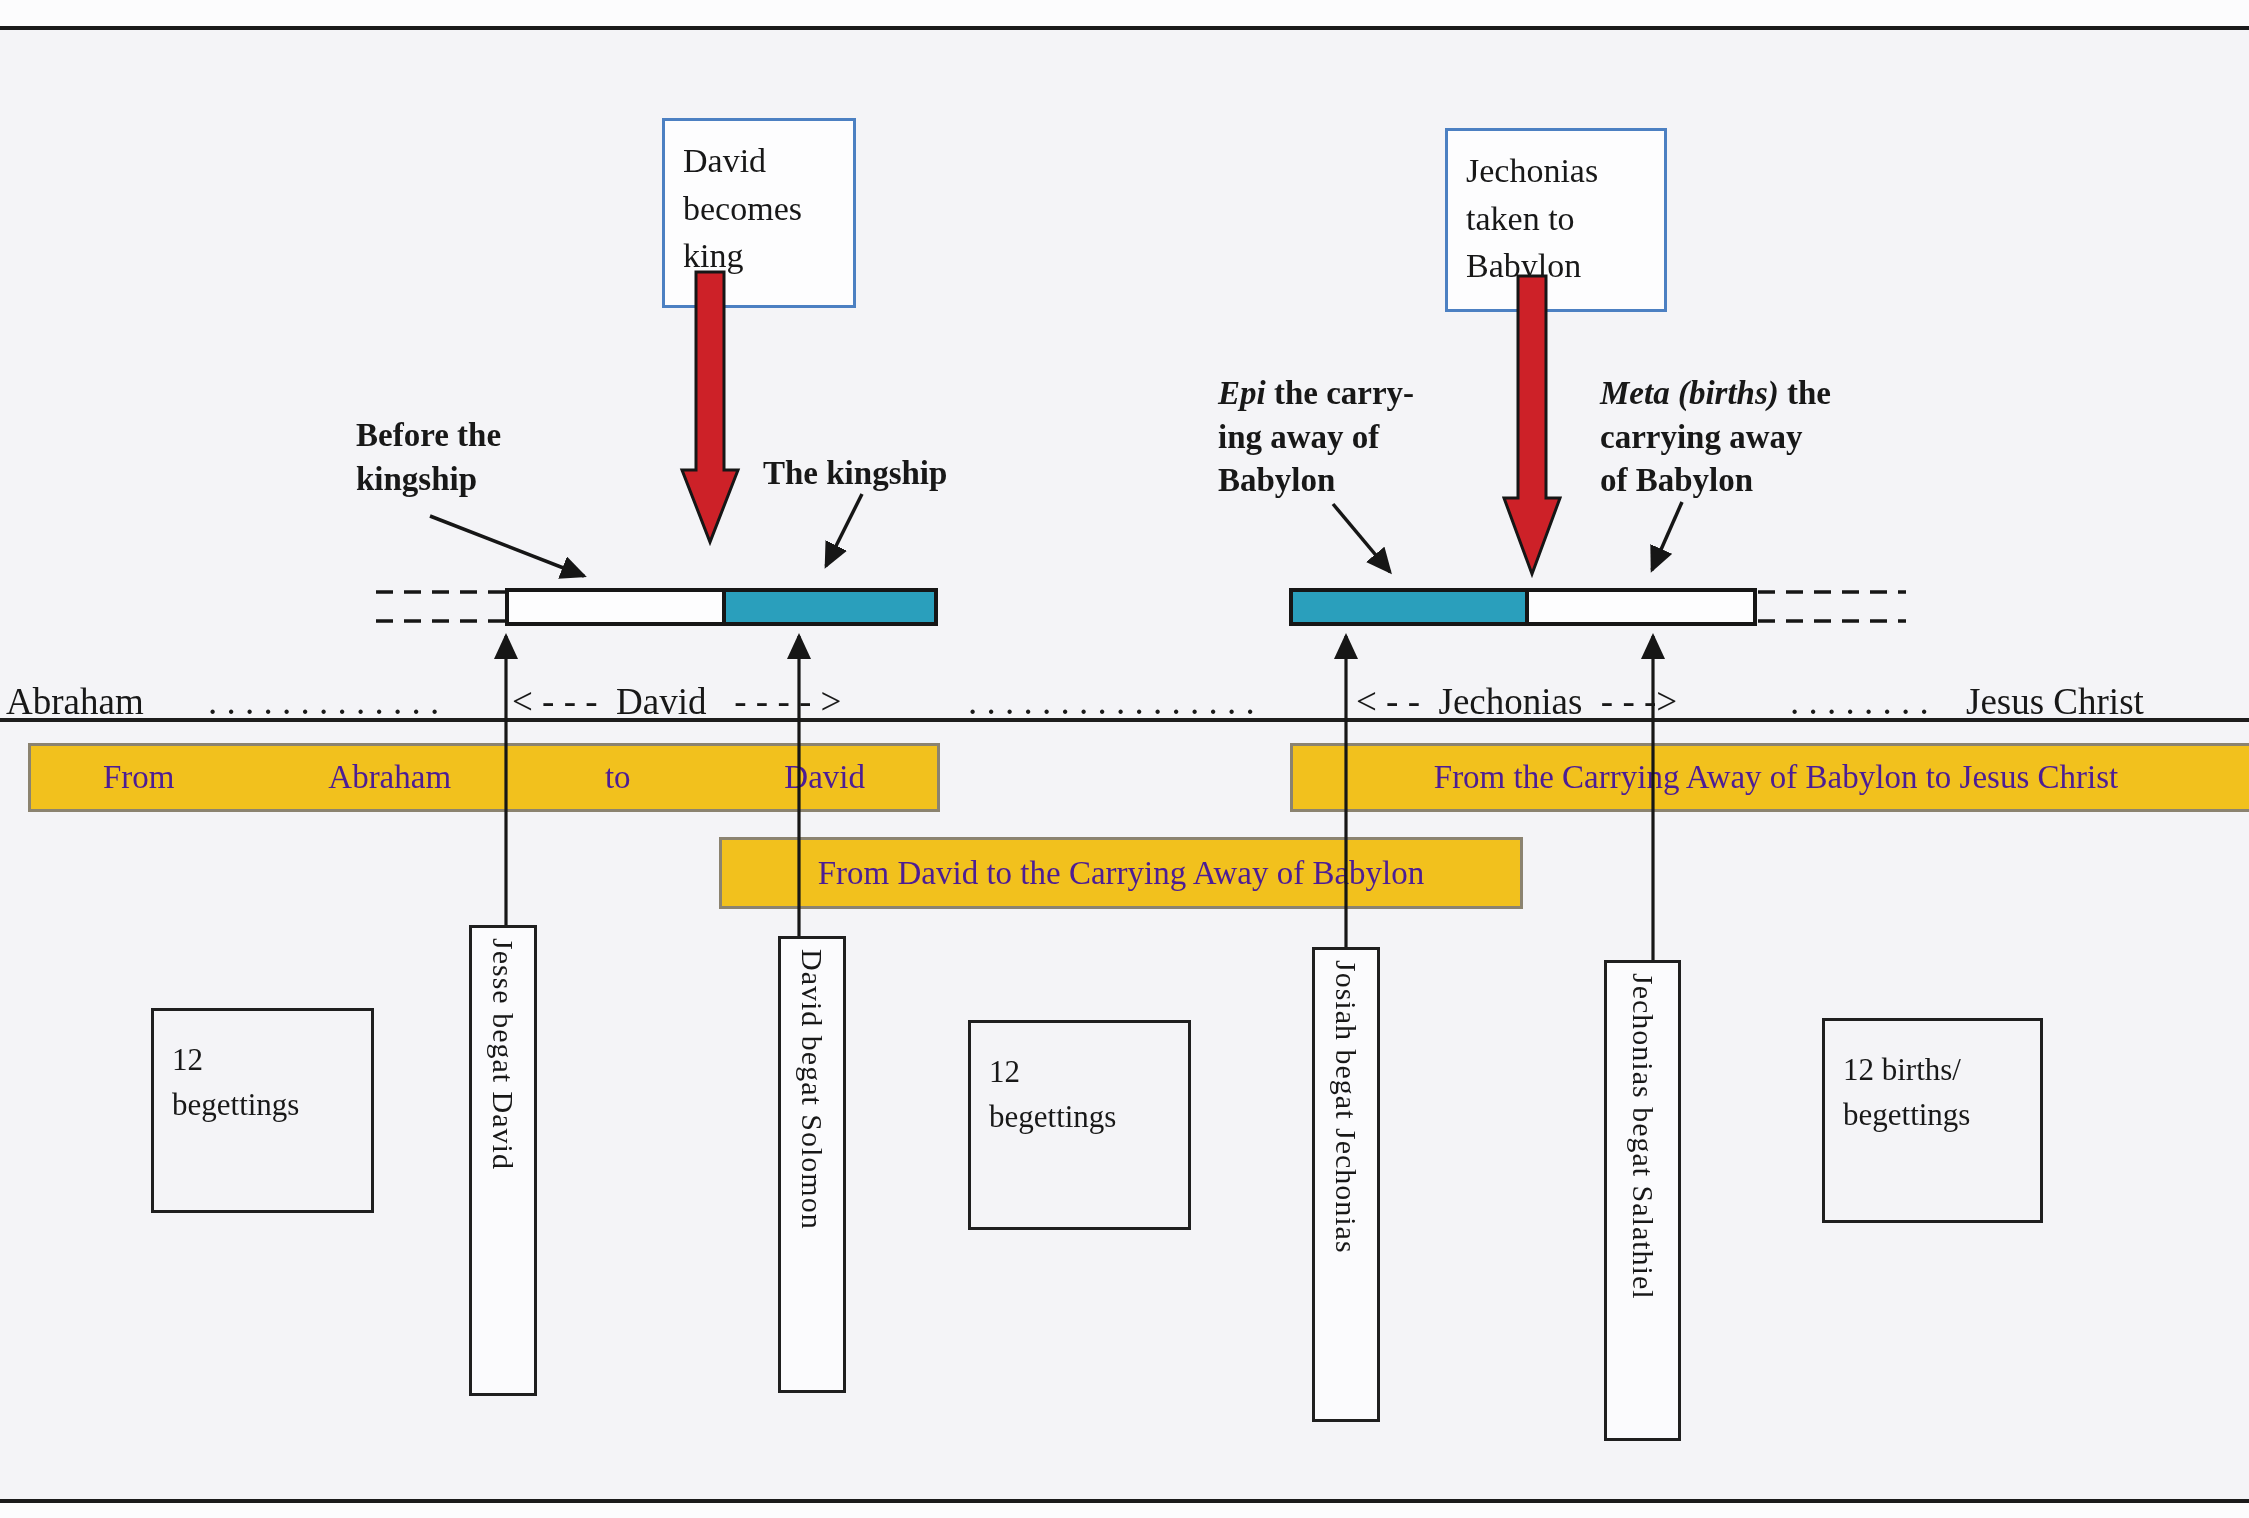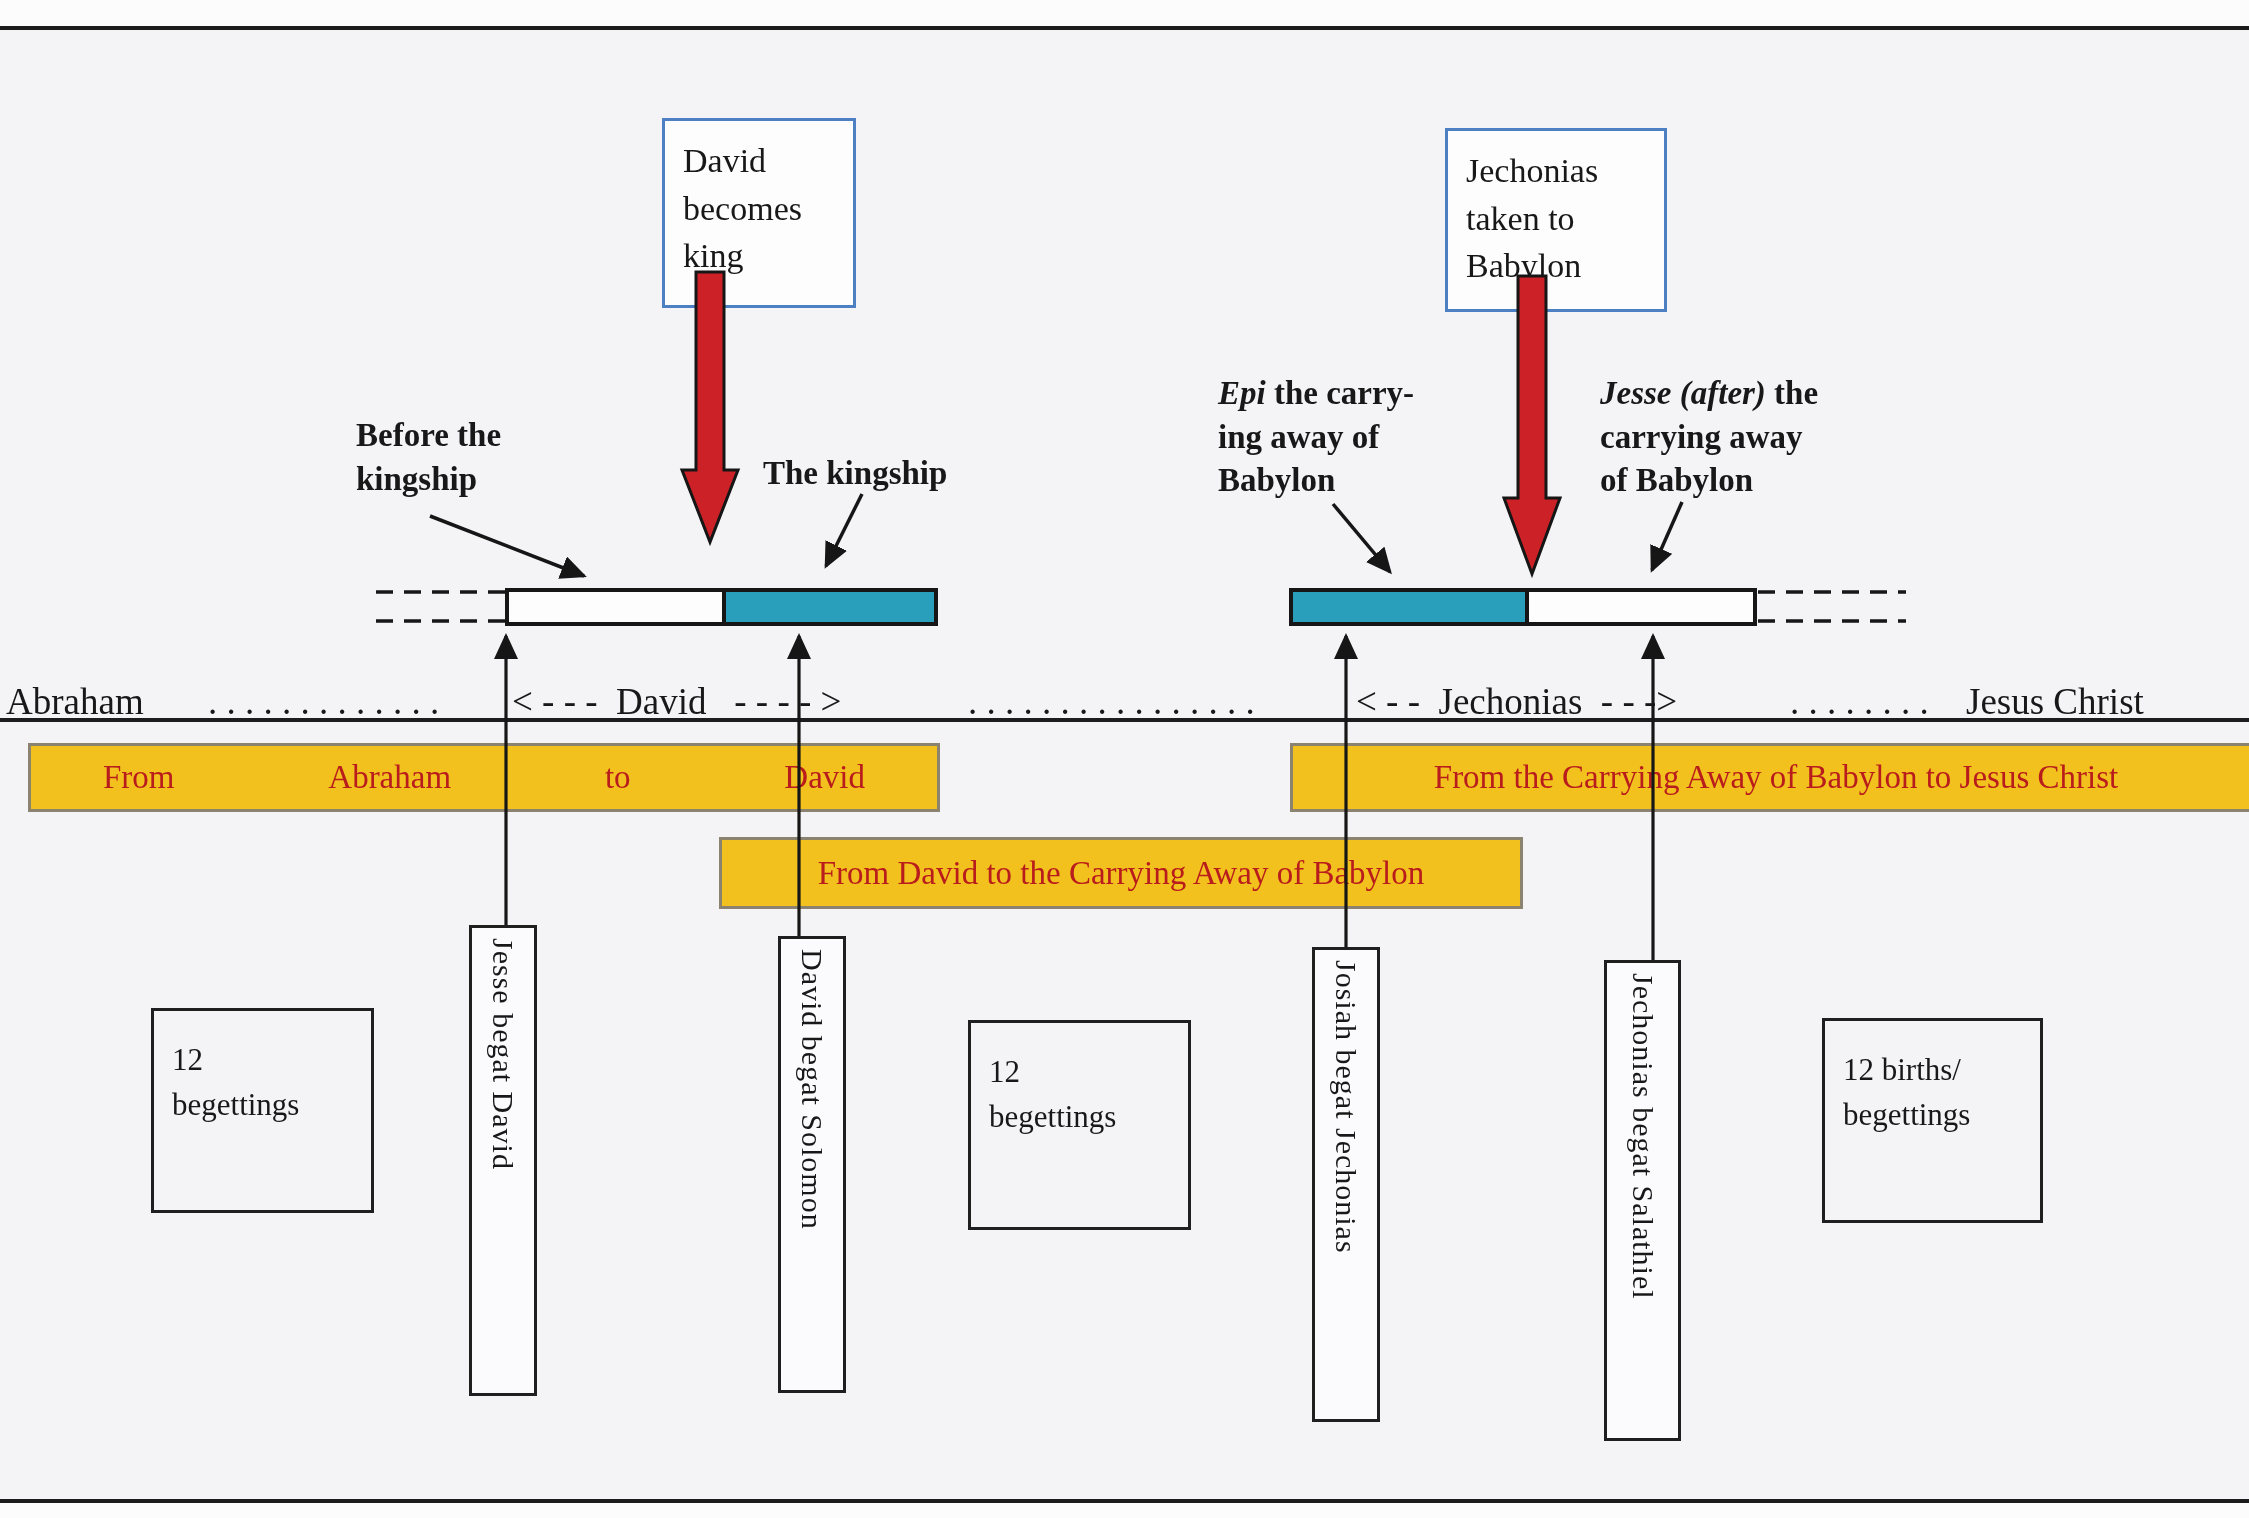--- a/index.html
+++ b/index.html
@@ -19,21 +19,21 @@
   }
   svg.layer{position:absolute;left:0;top:0;z-index:5;}
   .bar{position:absolute;top:588px;height:38px;border:4px solid #161616;display:flex;box-sizing:border-box;background:#fdfdfe;z-index:3;}
   .seg-teal{background:#2a9fbc;height:100%;}
   .seg-white{background:#fdfdfe;height:100%;}
   .divider{border-left:4px solid #161616;}
   .tl-seg{position:absolute;top:680px;font-size:37px;white-space:pre;z-index:6;}
   .underline{position:absolute;left:0;top:718px;width:2249px;height:4px;background:#1d1d1d;z-index:4;}
   .band{
     position:absolute;background:#f2c11d;border:3px solid #8b8370;
-    box-sizing:border-box;font-size:33px;color:#b91c1c;
+    box-sizing:border-box;font-size:33px;color:#4c1d95;
     display:flex;align-items:center;z-index:2;
   }
   .band-center{justify-content:center;}
   .band-spread{justify-content:space-between;padding:0 72px;}
   .vbox{
     position:absolute;border:3px solid #1f1f1f;background:#fbfbfd;
     box-sizing:border-box;display:flex;justify-content:center;z-index:6;
   }
   .vbox span{writing-mode:vertical-rl;font-size:30px;padding-top:10px;letter-spacing:1px;}
   .countbox{
@@ -88,21 +88,21 @@
   <div class="callout" style="left:1445px;top:128px;width:180px;height:146px;">Jechonias
 taken to
 Babylon</div>
 
   <div class="abs lbl" style="left:356px;top:414px;z-index:6;">Before the
 kingship</div>
   <div class="abs lbl" style="left:763px;top:452px;z-index:6;">The kingship</div>
   <div class="abs lbl" style="left:1218px;top:372px;z-index:6;"><i>Epi</i><span> the carry-
 ing away of
 Babylon</span></div>
-  <div class="abs lbl" style="left:1600px;top:372px;z-index:6;"><i>Jesse (after)</i><span> the
+  <div class="abs lbl" style="left:1600px;top:372px;z-index:6;"><i>Meta (births)</i><span> the
 carrying away
 of Babylon</span></div>
 
   <div class="vbox" style="left:469px;top:925px;width:68px;height:471px;">
     <span>Jesse begat David</span>
   </div>
   <div class="vbox" style="left:778px;top:936px;width:68px;height:457px;">
     <span>David begat Solomon</span>
   </div>
   <div class="vbox" style="left:1312px;top:947px;width:68px;height:475px;">

